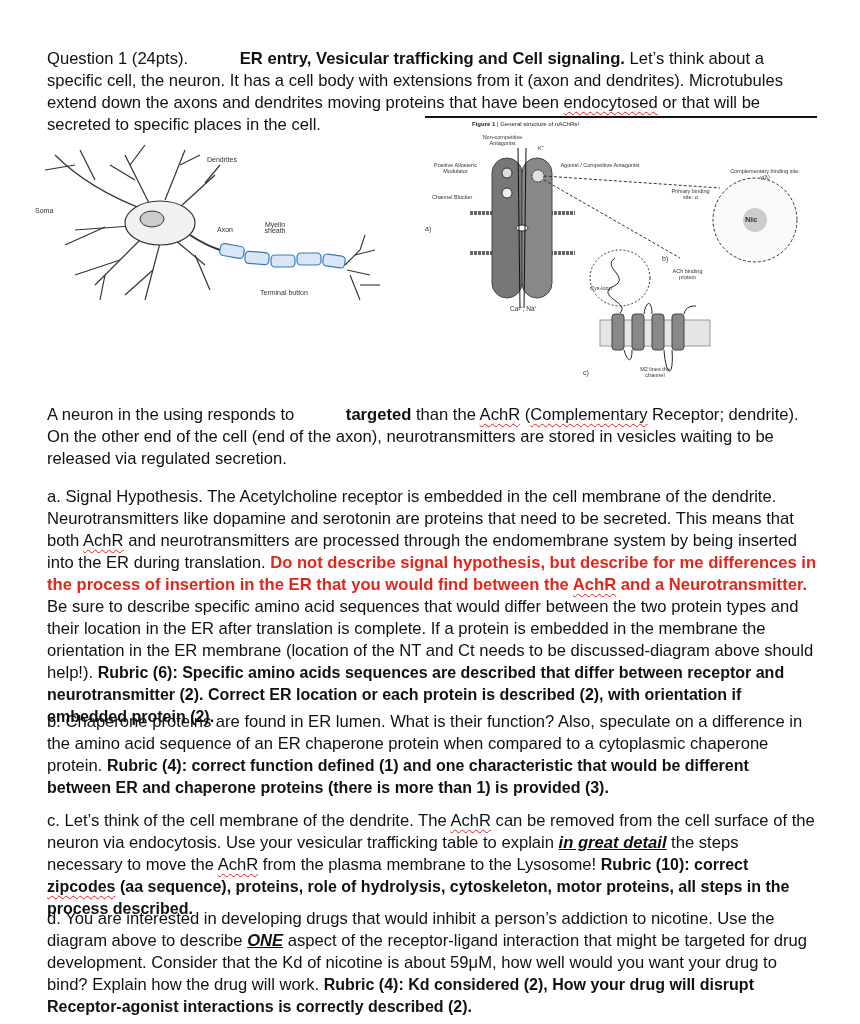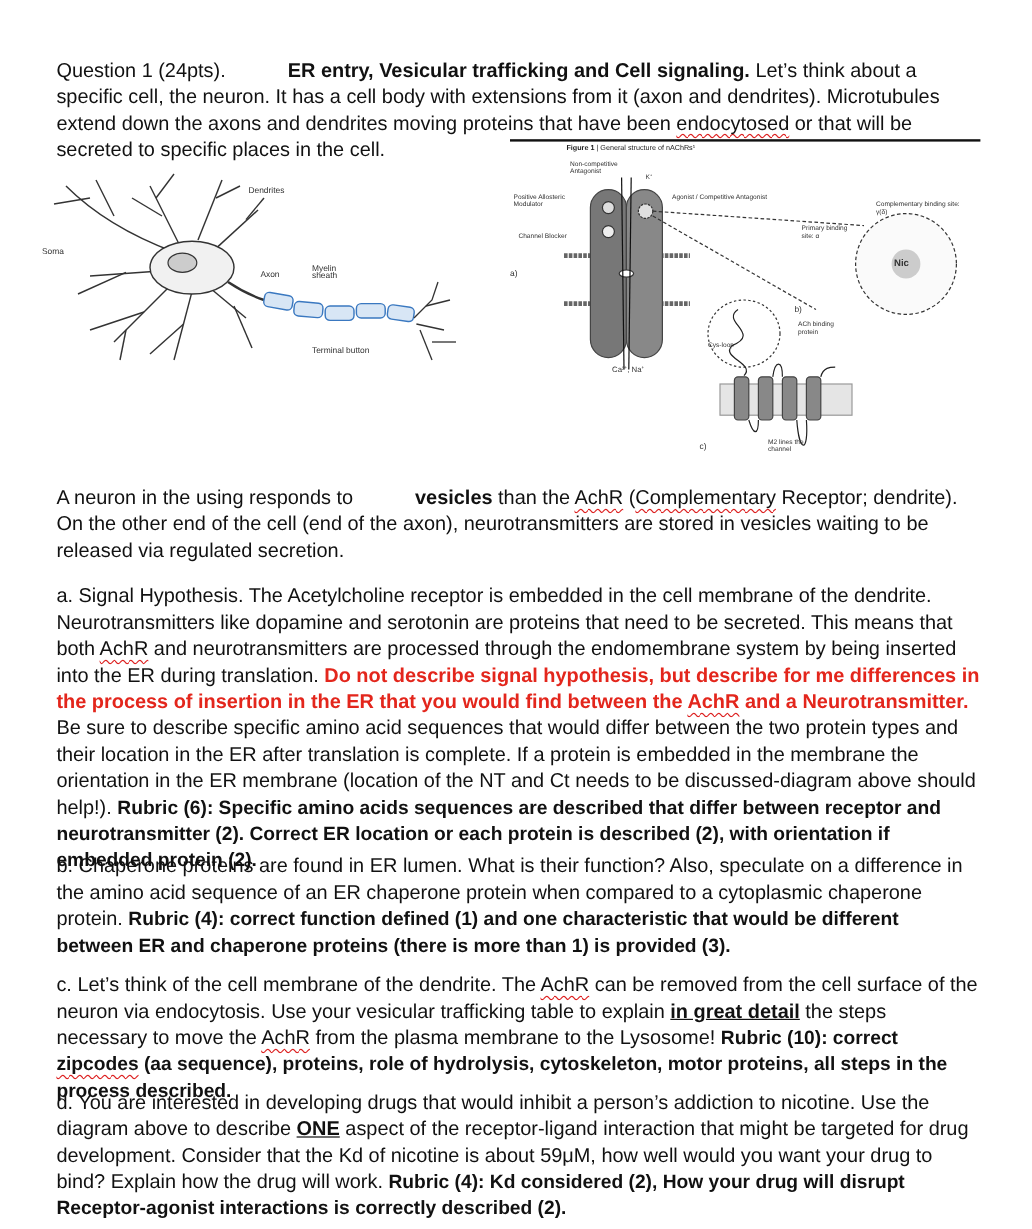--- a/index.html
+++ b/index.html
@@ -3,24 +3,24 @@
 <meta charset="utf-8">
 <style>
   html, body { margin: 0; padding: 0; background: #ffffff; }
   body { width: 860px; height: 1024px; position: relative; overflow: hidden;
          font-family: "Liberation Sans", sans-serif; color: #111; }
   .p { position: absolute; left: 47px; width: 770px; font-size: 16.6px; line-height: 22px; margin: 0; }
   .b { font-weight: bold; padding-left: 47px; }
   .red { color: #e3261c; font-weight: bold; }
   .rubric { font-size: 16px; font-weight: bold; line-height: 13px; }
   .sq { text-decoration: underline wavy #d22; text-decoration-thickness: 1px; text-underline-offset: 3px; text-align: right; }
-  .ul { text-decoration: underline; font-weight: bold; }
+  .ul { text-decoration: underline; font-weight: bold; font-style: italic; }
   .fig-rule { position: absolute; left: 425px; top: 116px; width: 392px; height: 2px; background: #111; }
   .fig-cap { position: absolute; left: 425px; top: 121px; font-size: 6px; color: #222; }
-  .lbl { position: absolute; font-size: 5.5px; color: #333; line-height: 6px; }
+  .lbl { position: absolute; font-size: 5.5px; color: #333; line-height: 6px; text-align: center; }
   svg { position: absolute; }
 </style>
 </head>
 <body>
 
 <p class="p" style="top:48px;"><span>Question 1 (24pts).</span>  <span class="b">ER entry, Vesicular trafficking and Cell signaling.</span>  <span>Let’s think about a specific cell, the neuron.  It has a cell body with extensions from it (axon and dendrites).  Microtubules extend down the axons and dendrites moving proteins that have been </span><span class="sq">endocytosed</span><span> or that will be secreted to specific places in the cell.</span></p>
 
 <div style="position:absolute;left:35px;top:135px;width:350px;height:175px;">
   <svg width="350" height="175" viewBox="0 0 350 175">
     <g stroke="#333" stroke-width="1.2" fill="none">
@@ -119,21 +119,21 @@
   <div class="lbl" style="left:325px;top:89px;font-size:8px;font-weight:bold;">Nic</div>
   <div class="lbl" style="left:5px;top:98px;font-size:7px;">a)</div>
   <div class="lbl" style="left:242px;top:128px;font-size:7px;">b)</div>
   <div class="lbl" style="left:245px;top:140px;width:45px;">ACh binding protein</div>
   <div class="lbl" style="left:170px;top:157px;">Cys-loop</div>
   <div class="lbl" style="left:90px;top:178px;font-size:6.5px;">Ca²⁺, Na⁺</div>
   <div class="lbl" style="left:220px;top:238px;width:30px;">M2 lines the channel</div>
   <div class="lbl" style="left:163px;top:242px;font-size:7px;">c)</div>
 </div>
 
-<p class="p" style="top:404px;"><span>A neuron in the using responds to </span><span class="b">vesicles</span><span> than the </span><span class="sq">AchR</span><span> (</span><span class="sq">Complementary</span><span> Receptor; dendrite).  On the other end of the cell (end of the axon), neurotransmitters are stored in vesicles waiting to be released via regulated secretion.</span></p>
+<p class="p" style="top:404px;"><span>A neuron in the using responds to </span><span class="b">targeted</span><span> than the </span><span class="sq">AchR</span><span> (</span><span class="sq">Complementary</span><span> Receptor; dendrite).  On the other end of the cell (end of the axon), neurotransmitters are stored in vesicles waiting to be released via regulated secretion.</span></p>
 
 <p class="p" style="top:486px;"><span>a.  Signal Hypothesis.  The Acetylcholine receptor is embedded in the cell membrane of the dendrite.  Neurotransmitters like dopamine and serotonin are proteins that need to be secreted.  This means that both </span><span class="sq">AchR</span><span> and neurotransmitters are processed through the endomembrane system by being inserted into the ER during translation.  </span><span class="red">Do not describe signal hypothesis, but describe for me differences in the process of insertion in the ER that you would find between the </span><span class="red sq">AchR</span><span class="red"> and a Neurotransmitter.</span><span>  Be sure to describe specific amino acid sequences that would differ between the two protein types and their location in the ER after translation is complete.  If a protein is embedded in the membrane the orientation in the ER membrane (location of the NT and Ct needs to be discussed-diagram above should help!).  </span><span class="rubric">Rubric (6):  Specific amino acids sequences are described that differ between receptor and neurotransmitter (2).  Correct ER location or each protein is described (2), with orientation if embedded protein (2).</span></p>
 
 <p class="p" style="top:711px;"><span>b.  Chaperone proteins are found in ER lumen.  What is their function? Also, speculate on a difference in the amino acid sequence of an ER chaperone protein when compared to a cytoplasmic chaperone protein.  </span><span class="rubric">Rubric (4):  correct function defined  (1) and one characteristic that would be different between ER and chaperone proteins (there is more than 1) is provided (3).</span></p>
 
 <p class="p" style="top:810px;"><span>c.  Let’s think of the cell membrane of the dendrite.  The </span><span class="sq">AchR</span><span> can be removed from the cell surface of the neuron via endocytosis.  Use your vesicular trafficking table to explain </span><span class="ul">in great detail</span><span> the steps necessary to move the </span><span class="sq">AchR</span><span> from the plasma membrane to the Lysosome!  </span><span class="rubric"><span>Rubric (10):  correct </span><span class="sq">zipcodes</span><span> (aa sequence), proteins, role of hydrolysis, cytoskeleton, motor proteins, all steps in the process described.</span></span></p>
 
 <p class="p" style="top:908px;"><span>d.  You are interested in developing drugs that would inhibit a person’s addiction to nicotine.  Use the diagram above to describe </span><span class="ul">ONE</span><span> aspect of the receptor-ligand interaction that might be targeted for drug development.  Consider that the Kd of nicotine is about 59μM, how well would you want your drug to bind?  Explain how the drug will work.  </span><span class="rubric">Rubric (4): Kd considered (2), How your drug will disrupt Receptor-agonist interactions is correctly described (2).</span></p>
 
 </body></html>

